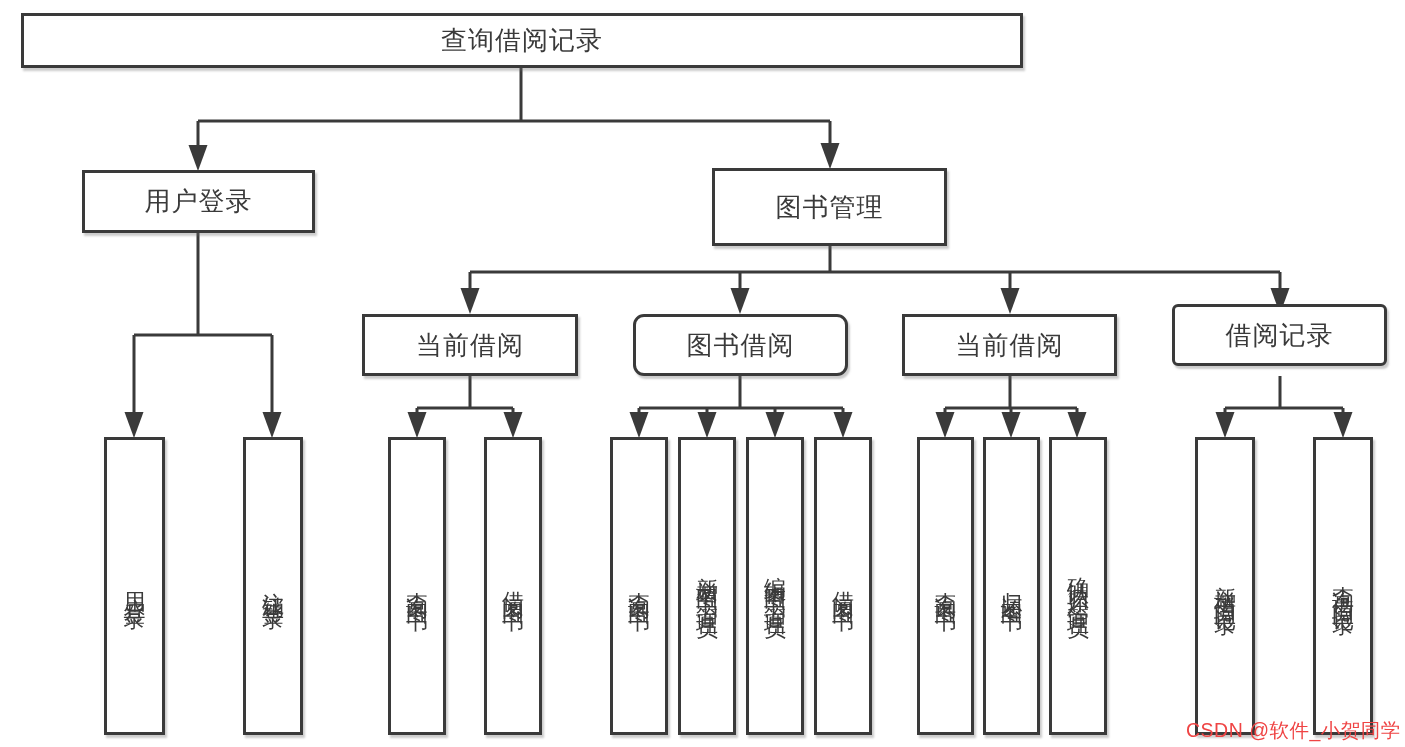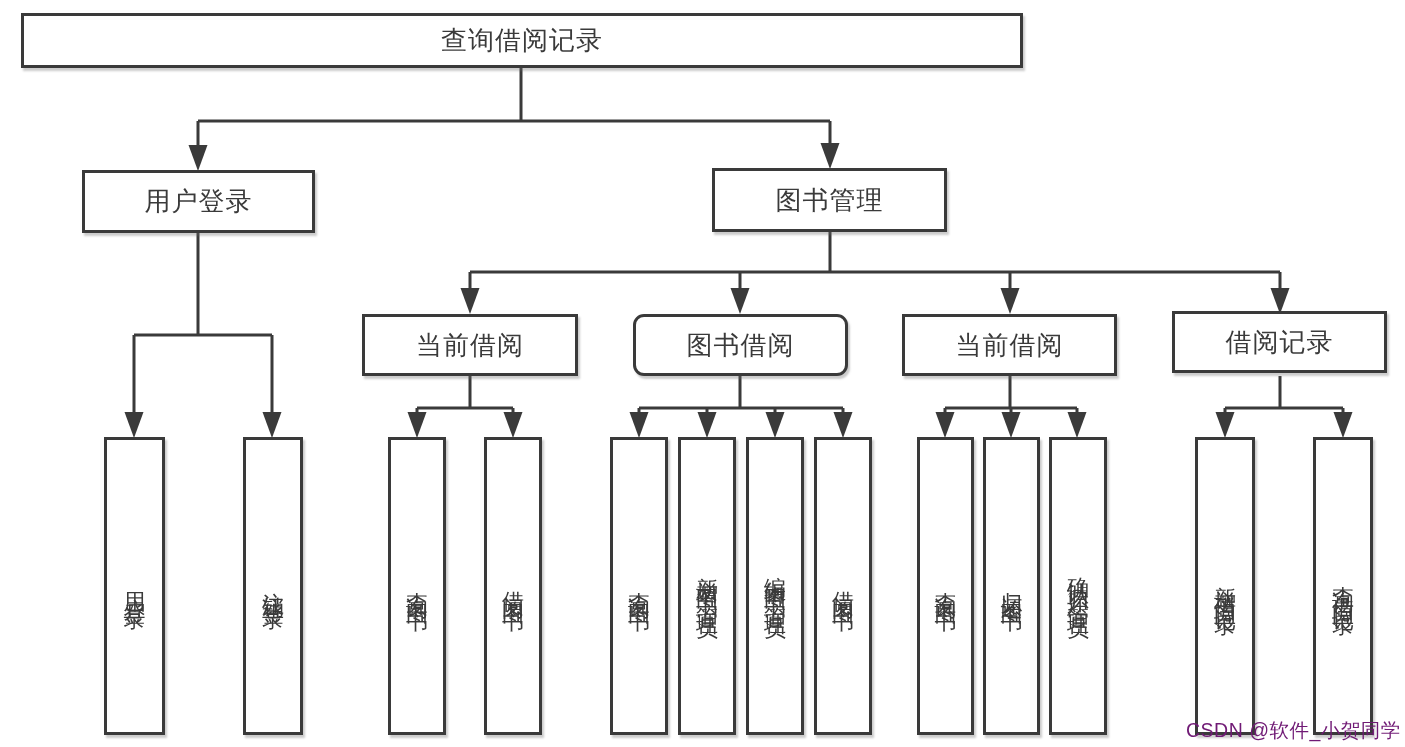--- a/index.html
+++ b/index.html
@@ -49,21 +49,21 @@
     font-size: 22px;
     letter-spacing: 6px;
     color: #3a3a3a;
     line-height: 1;
   }
   .watermark {
     position: absolute;
     left: 1186px;
     top: 717px;
     font-size: 19.5px;
-    color: #701a75;
+    color: #ef4444;
     letter-spacing: 0.5px;
     white-space: nowrap;
     z-index: 10;
   }
   .cline { stroke: #3a3a3a; stroke-width: 3; fill: none; }
   .ahead { fill: #3a3a3a; stroke: none; }
 </style>
 </head>
 <body>
 
@@ -101,26 +101,26 @@
     <polygon class="ahead" points="1067.5,412 1086.5,412 1077,438"></polygon>
 
     <path class="cline" d="M1280,376 L1280,408 M1225,408 L1343,408 M1225,408 L1225,414 M1343,408 L1343,414"></path>
     <polygon class="ahead" points="1215.5,412 1234.5,412 1225,438"></polygon>
     <polygon class="ahead" points="1333.5,412 1352.5,412 1343,438"></polygon>
   </svg>
 
   <div class="hbox" style="left:21px; top:13px; width:1002px; height:55px;">查询借阅记录</div>
 
   <div class="hbox" style="left:82px; top:170px; width:233px; height:63px;">用户登录</div>
-  <div class="hbox" style="left:712px; top:168px; width:235px; height:64px;">图书管理</div>
+  <div class="hbox" style="left:712px; top:168px; width:235px; height:78px;">图书管理</div>
 
   <div class="hbox" style="left:362px; top:314px; width:216px; height:62px;">当前借阅</div>
   <div class="hbox" style="left:633px; top:314px; width:215px; height:62px;border-radius:11px;">图书借阅</div>
   <div class="hbox" style="left:902px; top:314px; width:215px; height:62px;font-family:Liberation Mono, monospace;">当前借阅</div>
-  <div class="hbox" style="left:1172px; top:311px; width:215px; height:62px;">借阅记录</div>
+  <div class="hbox" style="left:1172px; top:304px; width:215px; height:62px;border-radius:6px;">借阅记录</div>
 
   <div class="vbox" style="left:104px; width:61px;">用户登录</div>
   <div class="vbox" style="left:243px; width:60px;">注销登录</div>
 
   <div class="vbox" style="left:388px; width:58px;">查询图书</div>
   <div class="vbox" style="left:484px; width:58px;">借阅图书</div>
 
   <div class="vbox" style="left:610px; width:58px;">查询图书</div>
   <div class="vbox" style="left:678px; width:58px;">新增图书（管理员）</div>
   <div class="vbox" style="left:746px; width:58px;">编辑图书（管理员）</div>

